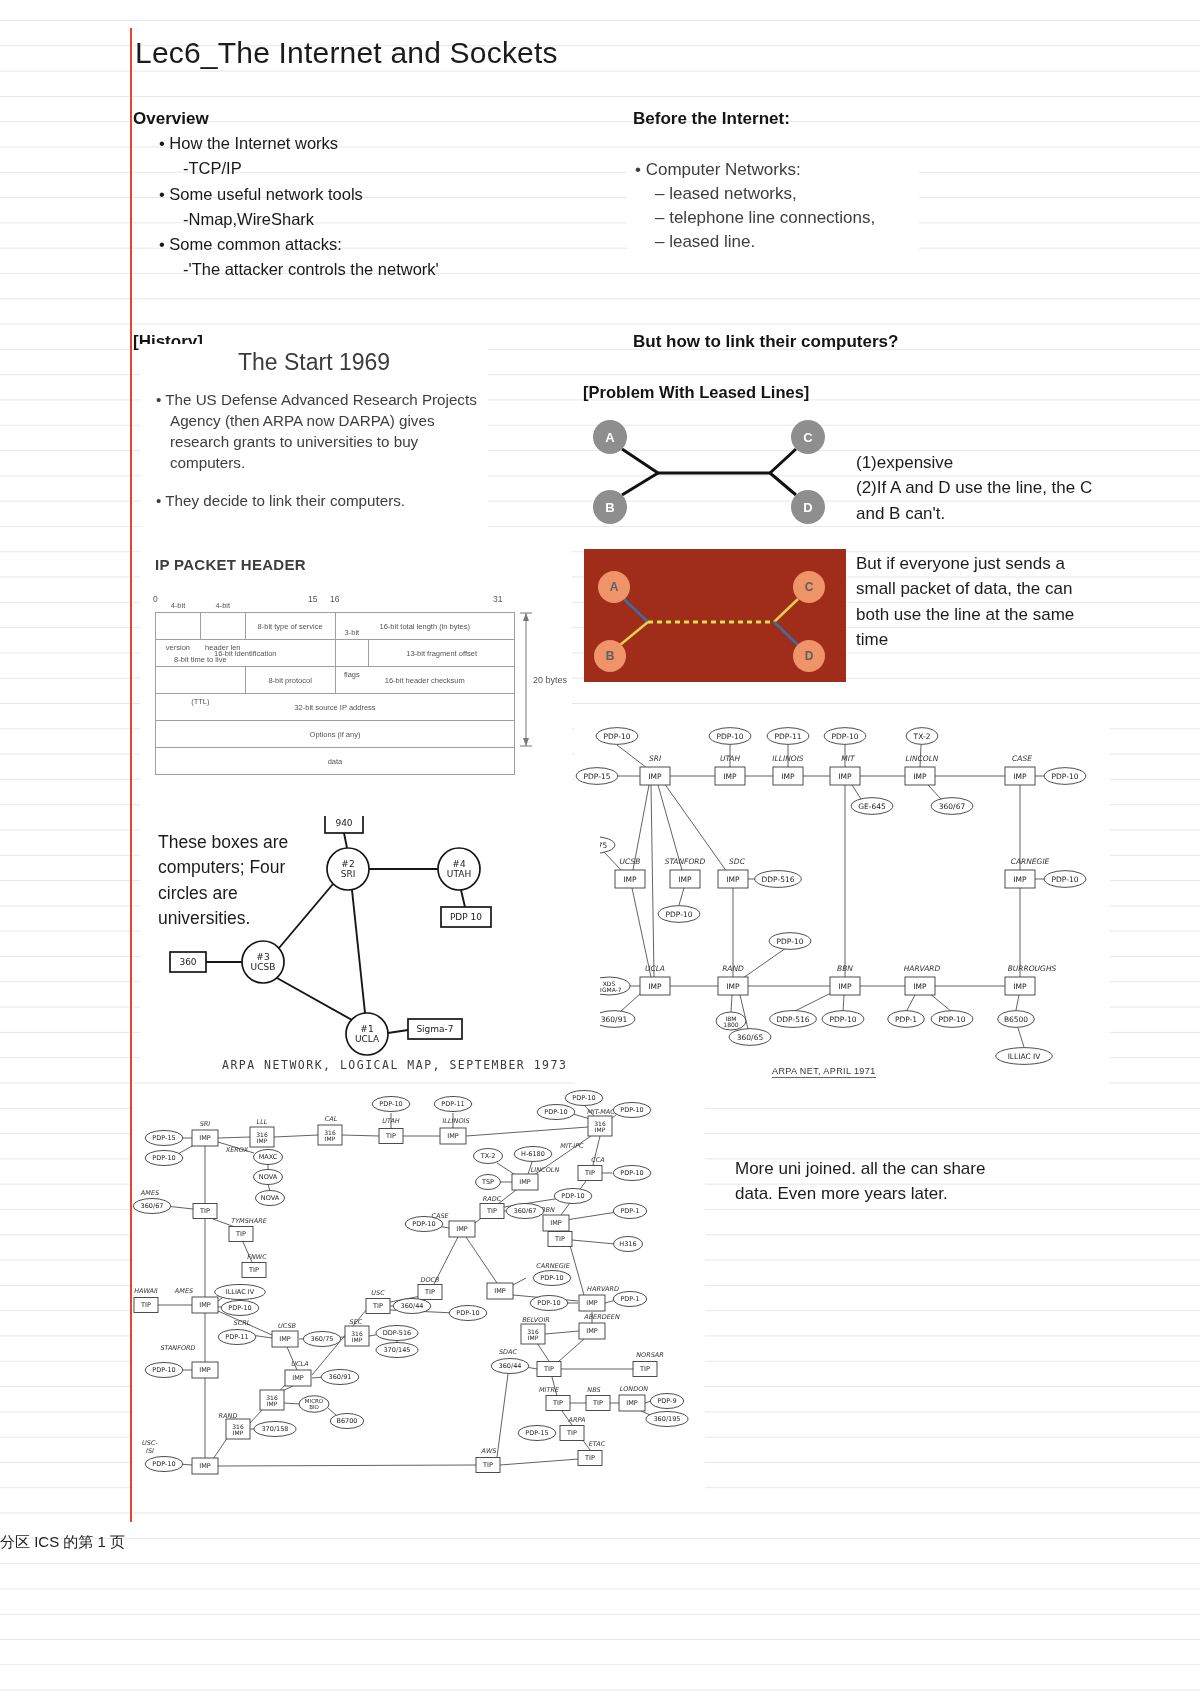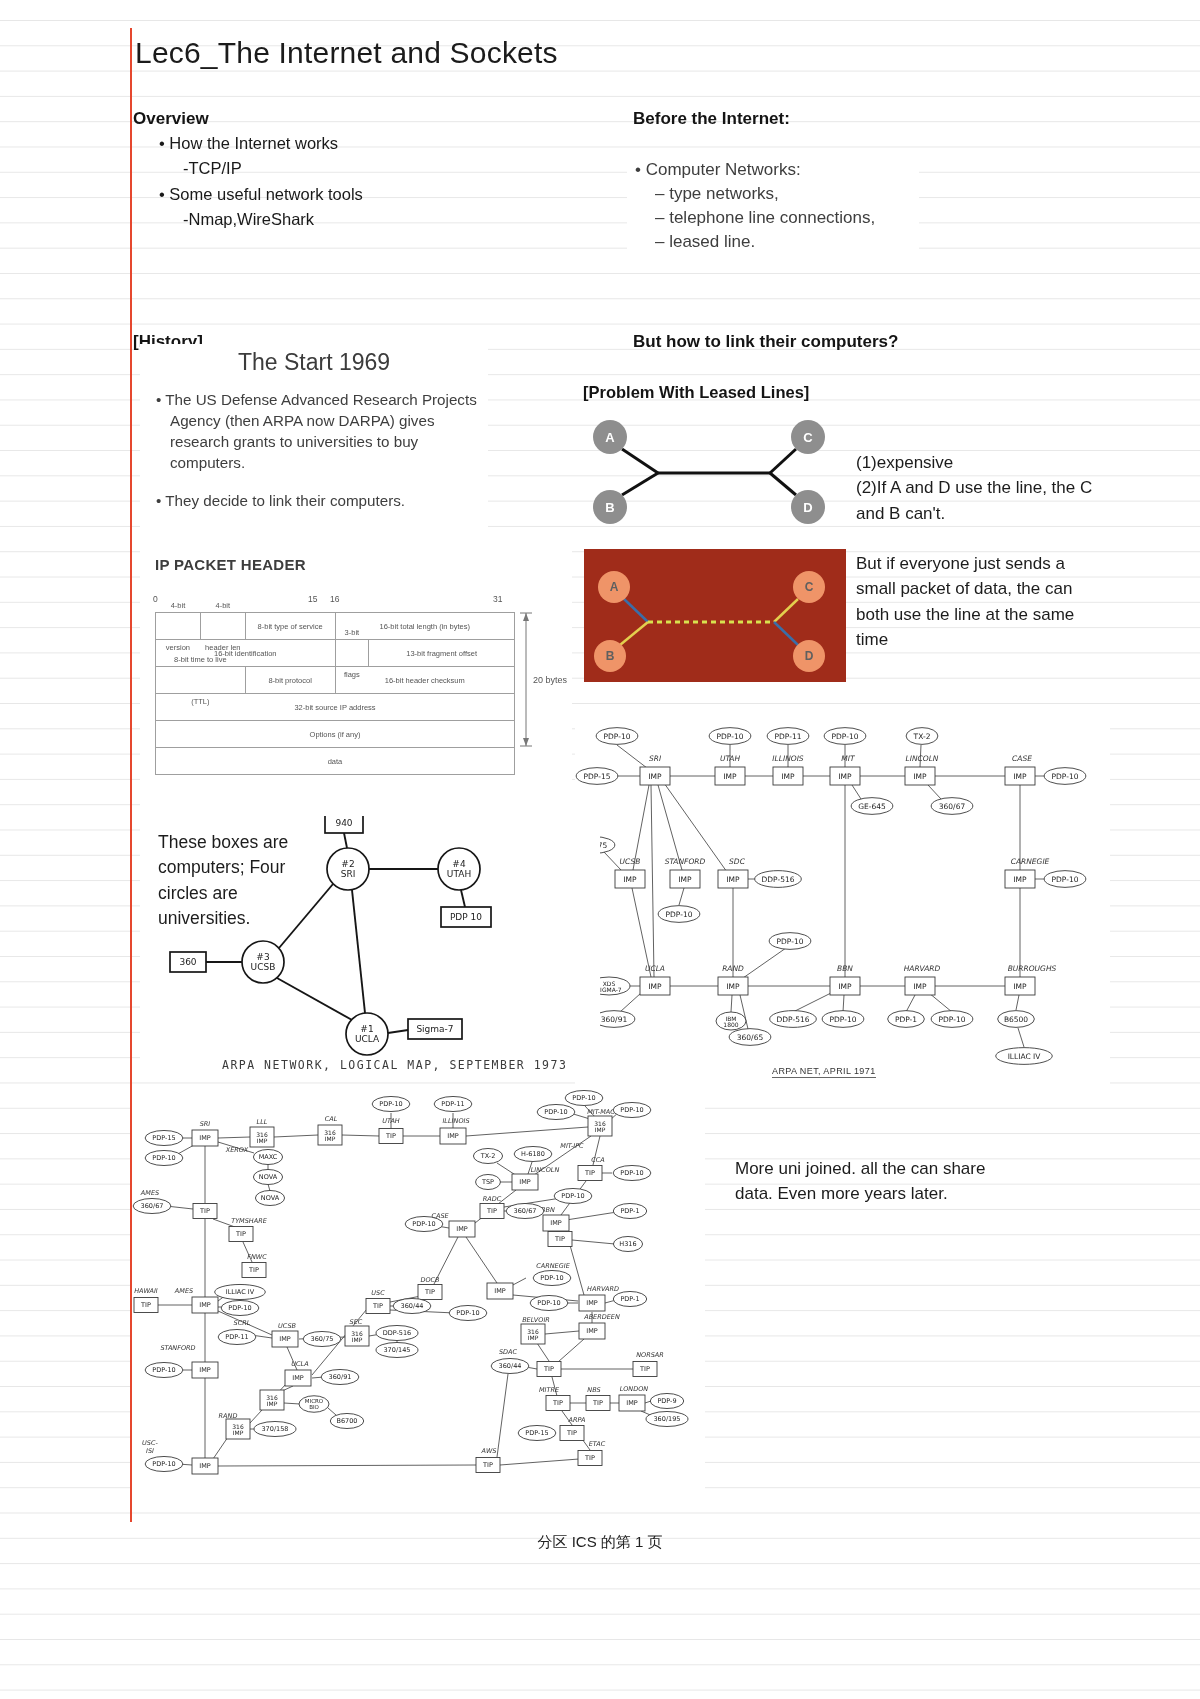--- a/index.html
+++ b/index.html
@@ -67,46 +67,50 @@
   .mapsvg text   { fill:#222; text-anchor:middle; dominant-baseline:central; font-family:"DejaVu Sans",sans-serif; }
   .mapsvg .site  { font-style:italic; fill:#333; }
   .hand .shape { stroke:#161616; stroke-width:1.7; }
   .hand .edge  { stroke:#161616; stroke-width:1.9; }
 
   .cap1971 { position:absolute; left:772px; top:1066px; font-size:9px; letter-spacing:.4px; color:#333;
              border-bottom:1px solid #666; padding-bottom:1px; z-index:2; }
   .cap1973 { position:absolute; left:222px; top:1058px; font-family:"DejaVu Sans Mono",monospace;
              font-size:11.5px; letter-spacing:1.5px; color:#3b3b3b; z-index:2; }
 
-  .footer { position:absolute; left:0; top:1533px; width:100%; text-align:center; font-size:15px; color:#222; }
+  .footer { position:absolute; left:0; top:1533px; width:100%; font-size:15px; color:#222; }
 </style>
 </head>
 <body>
 
 <div class="page">
   <div class="margin-line"></div>
 
   <h1 class="title">Lec6_The Internet and Sockets</h1>
 
   <div class="h" style="left:133px;top:109px;">Overview</div>
   <div class="blist">
     <div>
         <div class="main">•  How the Internet works</div>
         <div class="sub">-TCP/IP</div>
       </div>
     <div>
         <div class="main">•  Some useful network tools</div>
         <div class="sub">-Nmap,WireShark</div>
       </div>
+    <div>
+        <div class="main">•  Some common attacks:</div>
+        <div class="sub">-'The attacker controls the network'</div>
+      </div>
   </div>
 
   <div class="h" style="left:633px;top:109px;">Before the Internet:</div>
   <div class="slide slide1">
     <div>• Computer Networks:</div>
-    <div class="s1item">– type networks,</div>
+    <div class="s1item">– leased networks,</div>
     <div class="s1item">– telephone line connections,</div>
     <div class="s1item">– leased line.</div>
   </div>
 
   <div class="h" style="left:133px;top:332px;">[History]</div>
   <div class="slide slide2">
     <div class="s2title">The Start 1969</div>
     <div class="s2b">•  The US Defense Advanced Research Projects Agency (then ARPA now DARPA) gives research grants to universities to buy computers.</div>
     <div class="s2b">•  They decide to link their computers.</div>
   </div>

